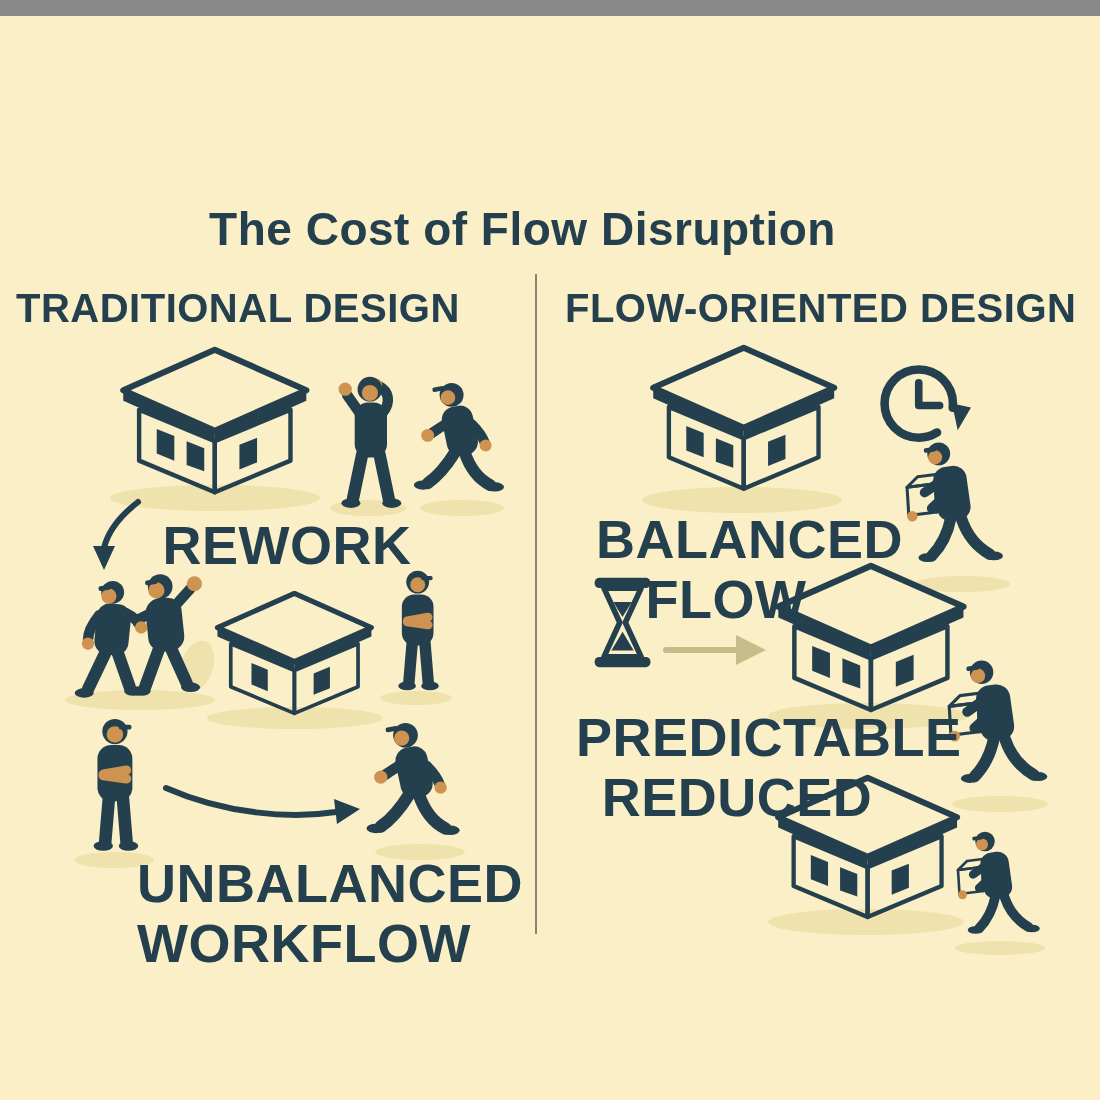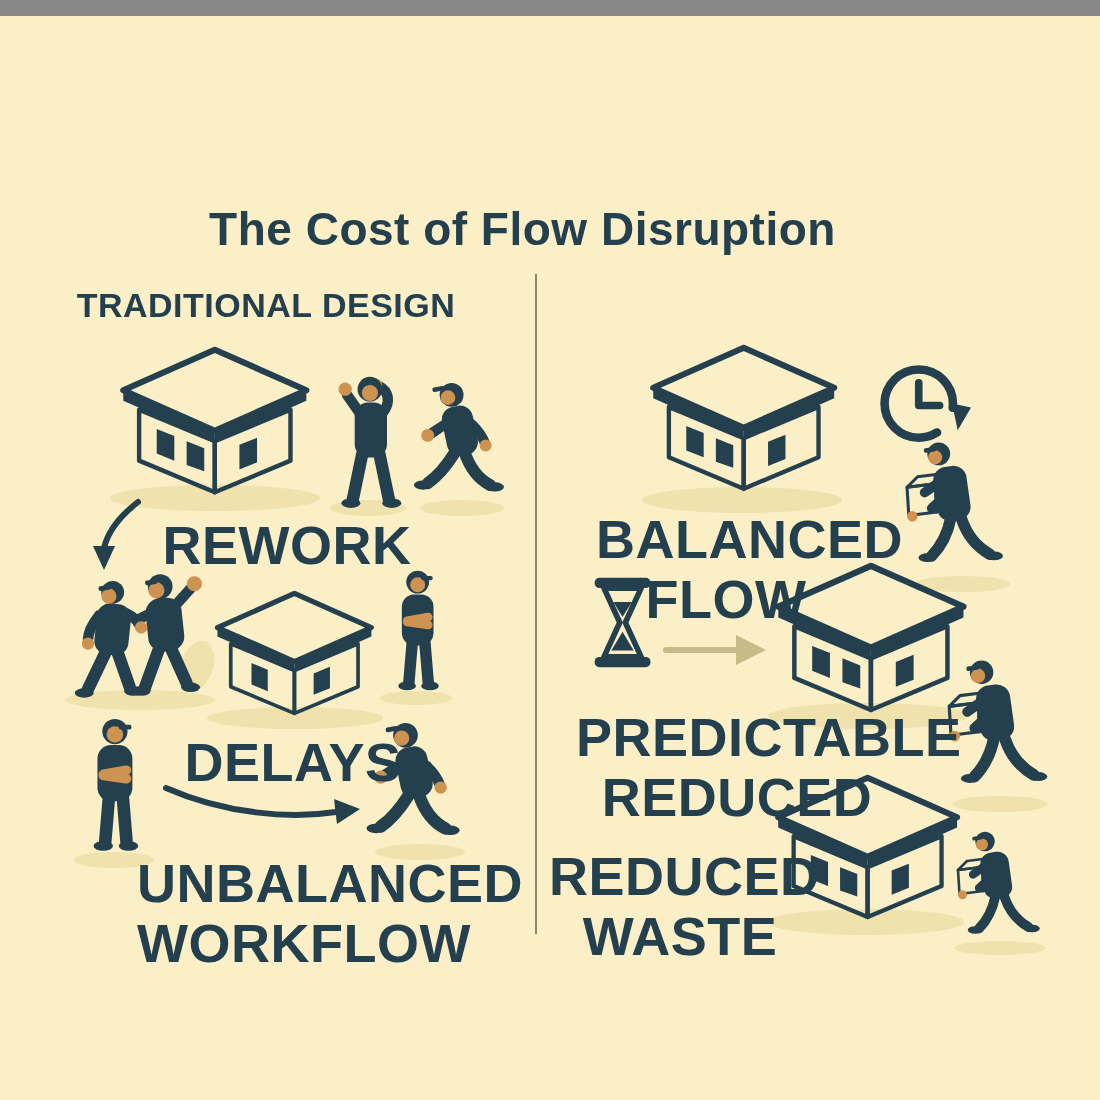--- a/index.html
+++ b/index.html
@@ -13,22 +13,22 @@
   .canvas{
     position:relative; width:1100px; height:1100px; margin:16px auto;
     background:var(--background); overflow:hidden;
     font-family:Liberation Sans, sans-serif; color:var(--ink);
   }
   .title{
     position:absolute; left:0; top:186px; width:1045px; text-align:center;
     font-size:46px; font-weight:bold; letter-spacing:.5px;
   }
   .col-header{
-    position:absolute; top:270px; width:500px; text-align:center;
-    font-size:34px; font-weight:bold; letter-spacing:.5px; white-space:nowrap;
+    position:absolute; top:270px; width:500px; text-align:left;
+    font-size:40px; font-weight:bold; letter-spacing:.5px; white-space:nowrap;
   }
   .col-header.left{ left:16px; }
   .col-header.right{ left:565px; }
   .divider{
     position:absolute; left:535px; top:258px; width:2px; height:660px;
     background:var(--divider); opacity:.85;
   }
   .label{
     position:absolute; text-align:center; font-weight:bold;
     font-size:54px; line-height:1.12; letter-spacing:.5px;
@@ -50,20 +50,21 @@
   .limb{stroke:var(--ink); fill:none; stroke-linecap:round; stroke-linejoin:round;}
 </style>
 </head>
 <body>
 
 <div class="canvas">
 
   <h1 class="title">The Cost of Flow Disruption</h1>
 
   <div class="col-header left">TRADITIONAL DESIGN</div>
+  <div class="col-header right">FLOW-ORIENTED DESIGN</div>
 
   <div class="divider"></div>
 
   <svg class="art" width="1100" height="1100" viewBox="0 0 1100 1100">
     <defs>
 
       <g id="sym-building">
         <polygon class="f-wallL s-ink" stroke-width="5" points="24,70 110,106 110,164 24,128"></polygon>
         <polygon class="f-wallR s-ink" stroke-width="5" points="110,106 196,70 196,128 110,164"></polygon>
         <polygon class="f-ink" points="44,92 64,100 64,128 44,120"></polygon>
@@ -229,19 +230,17 @@
       <path class="s-tan" stroke-width="6" d="M666,634 L736,634"></path>
       <polygon class="f-tan" points="736,619 766,634 736,649"></polygon>
     </g>
     <use href="#sym-building" transform="translate(773,548) scale(0.89)"></use>
     <use href="#sym-worker-box" transform="translate(942,640) scale(0.90)"></use>
     <use href="#sym-building" transform="translate(773,760) scale(0.86)"></use>
     <use href="#sym-worker-box" transform="translate(952,812) scale(0.75)"></use>
   </svg>
 
   <div class="label" id="lbl-rework">REWORK</div>
-  <div class="label" id="lbl-delays">DELAYS</div>
   <div class="label" id="lbl-balanced">BALANCED FLOW</div>
   <div class="label" id="lbl-unbalanced">UNBALANCED WORKFLOW</div>
   <div class="label" id="lbl-predictable">PREDICTABLE REDUCED</div>
-  <div class="label" id="lbl-reduced">REDUCED WASTE</div>
 
 </div>
 
 </body></html>

